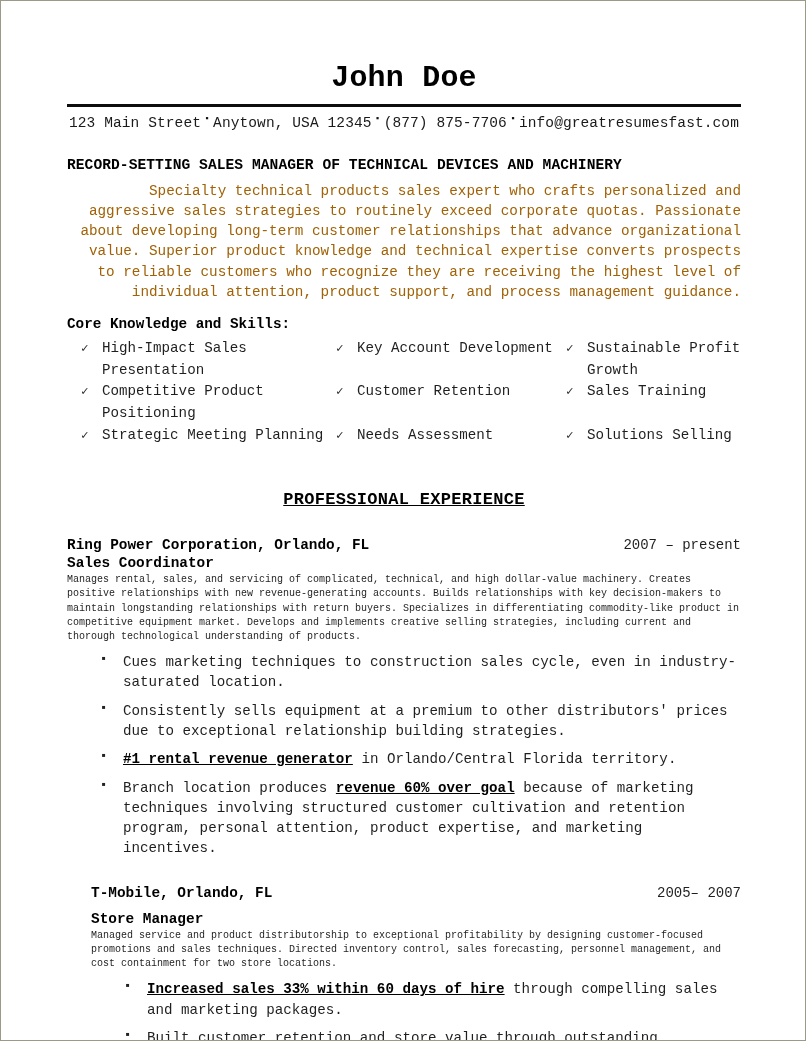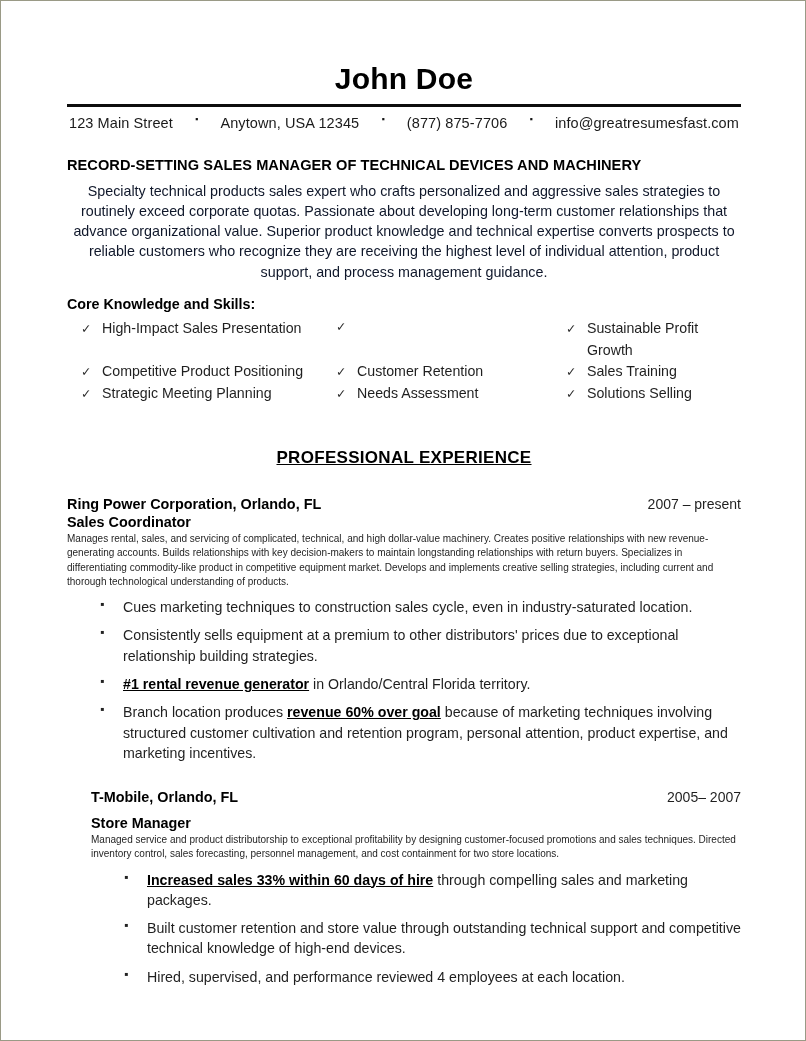--- a/index.html
+++ b/index.html
@@ -7,21 +7,21 @@
     padding: 0;
     background: #ffffff;
   }
   .page {
     position: relative;
     width: 806px;
     height: 1041px;
     background: #ffffff;
     box-sizing: border-box;
     border: 1px solid #9a9a86;
-    font-family: Liberation Sans, sans-serif;
+    font-family: Liberation Mono, monospace;
     color: #1a1a1a;
     overflow: hidden;
   }
   .sheet {
     position: absolute;
     left: 66px;
     top: 0;
     width: 674px;
   }
 
@@ -62,22 +62,22 @@
     font-size: 14.6px;
     font-weight: bold;
     color: #000;
     margin-top: 26px;
     letter-spacing: 0.05px;
   }
   .summary {
     font-size: 14.3px;
     line-height: 1.42;
     margin-top: 8px;
-    text-align: center;
-    color: #0f172a;
+    text-align: right;
+    color: #a16207;
   }
 
   
   .skills-title {
     font-size: 14.3px;
     font-weight: bold;
     margin-top: 14px;
     color: #000;
   }
   .skills-grid {
@@ -194,20 +194,21 @@
     <div class="summary">Specialty technical products sales expert who crafts personalized and aggressive sales strategies to routinely exceed corporate quotas. Passionate about developing long-term customer relationships that advance organizational value. Superior product knowledge and technical expertise converts prospects to reliable customers who recognize they are receiving the highest level of individual attention, product support, and process management guidance.</div>
 
     <div class="skills-title">Core Knowledge and Skills:</div>
     <div class="skills-grid">
       <div class="skill">
           <span class="check">✓</span>
           <span>High-Impact Sales Presentation</span>
         </div>
       <div class="skill">
           <span class="check">✓</span>
+          <span>Key Account Development</span>
         </div>
       <div class="skill">
           <span class="check">✓</span>
           <span>Sustainable Profit Growth</span>
         </div>
 
       <div class="skill">
           <span class="check">✓</span>
           <span>Competitive Product Positioning</span>
         </div>

